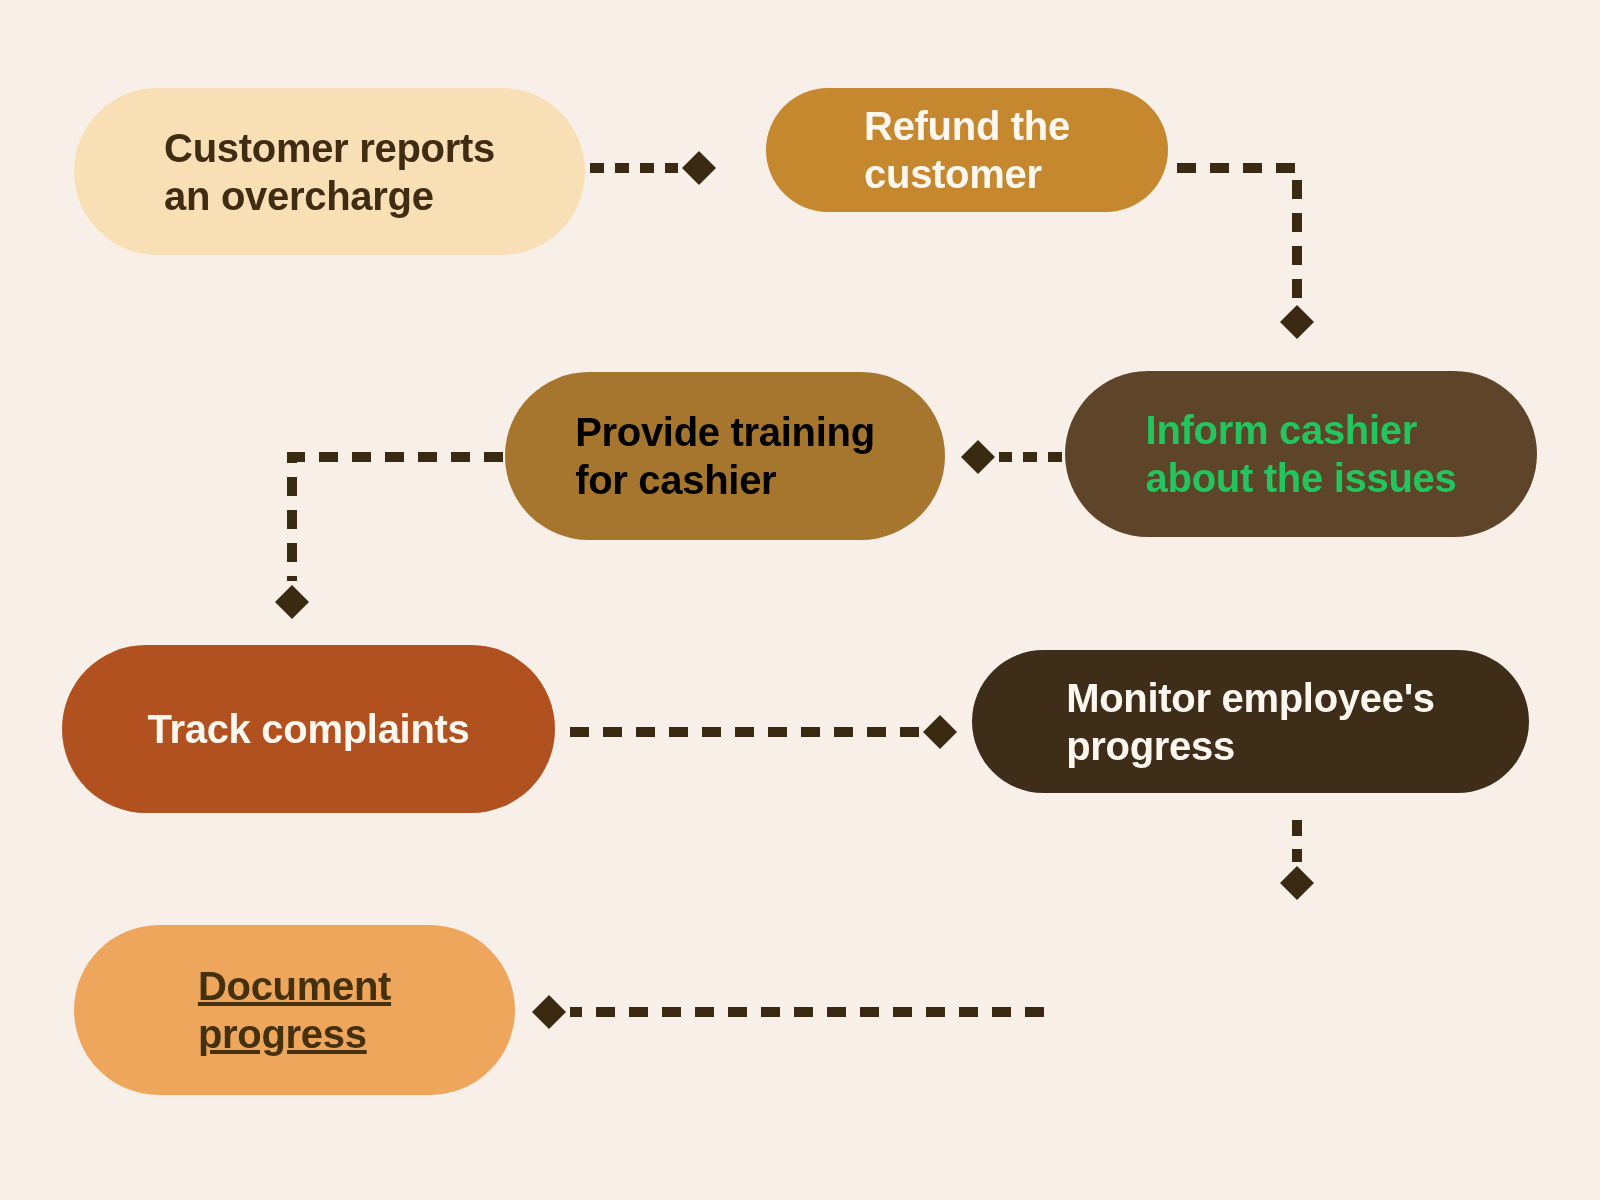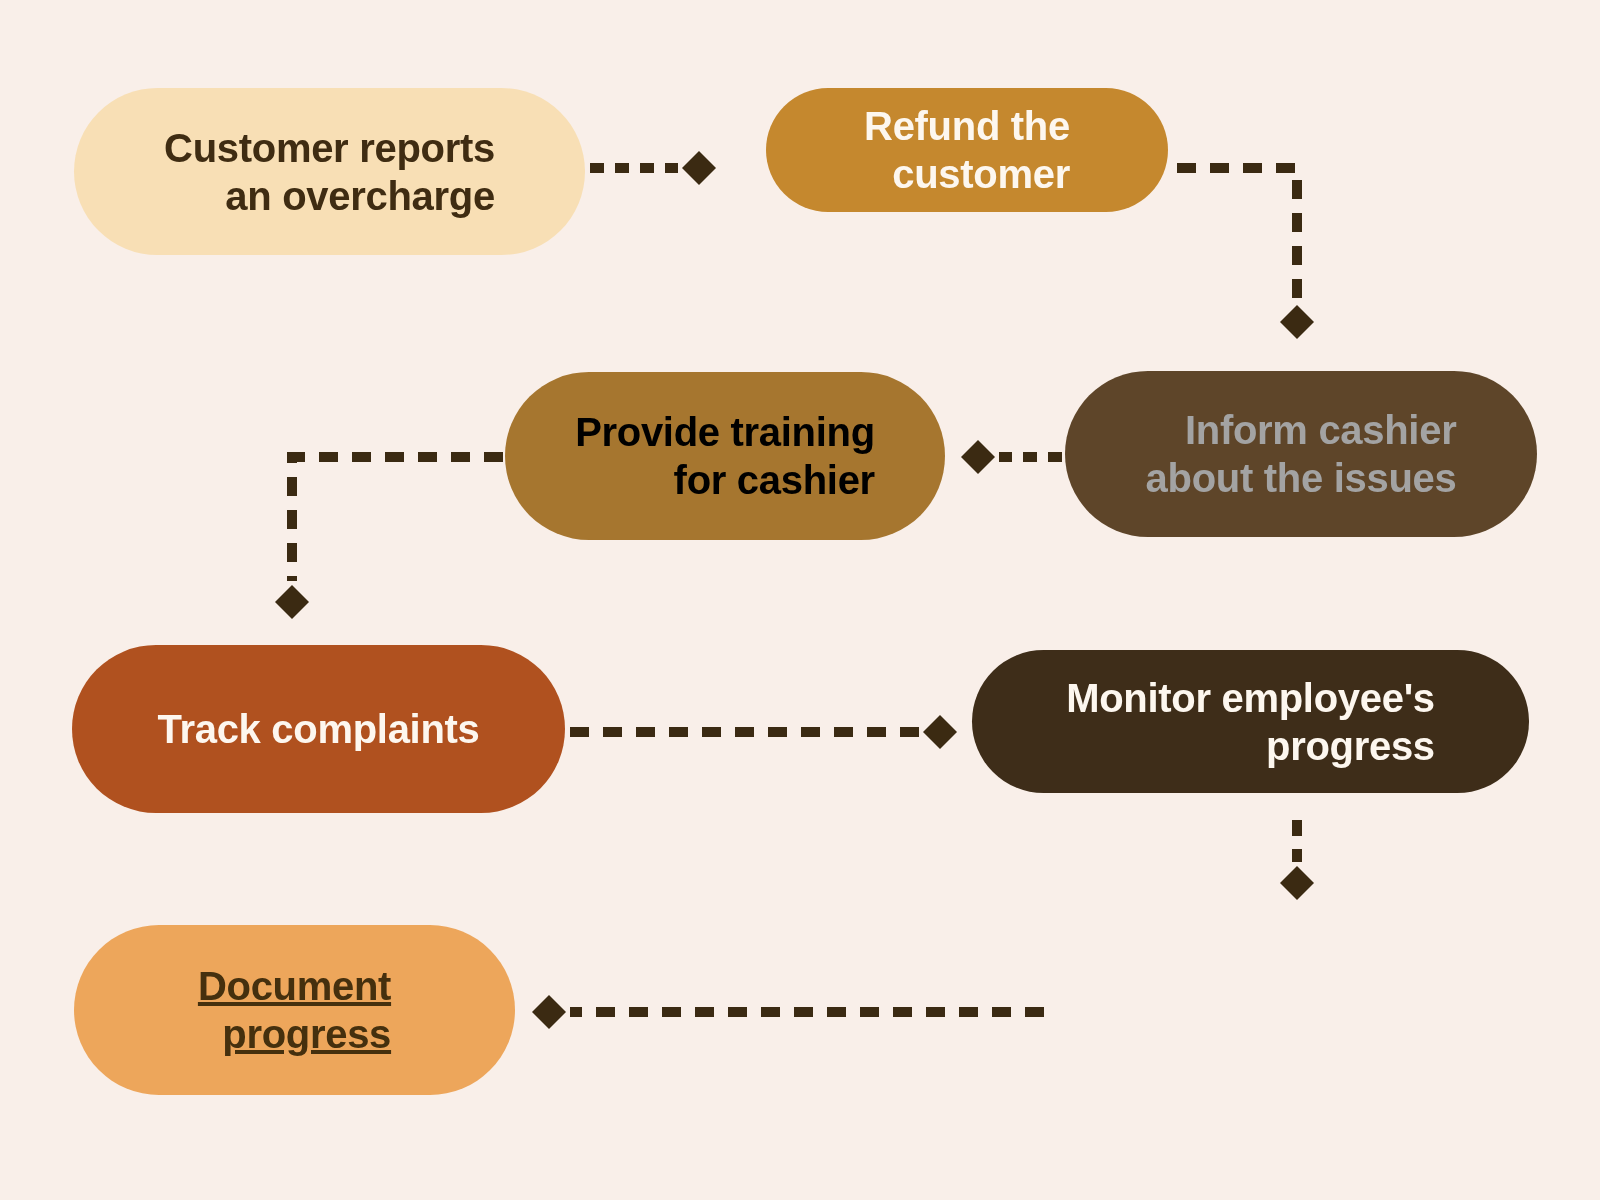--- a/index.html
+++ b/index.html
@@ -20,36 +20,36 @@
     top: 0;
     width: 1600px;
     height: 1200px;
     pointer-events: none;
   }
   .node {
     position: absolute;
     display: flex;
     align-items: center;
     justify-content: center;
-    text-align: right;
+    text-align: left;
     border-radius: 86px;
     font-weight: 700;
     font-size: 40px;
     line-height: 1.2;
     letter-spacing: -0.3px;
   }
   .node .label {
     white-space: pre-line;
     padding: 0 20px;
   }
   #n-customer  { left: 74px;   top: 88px;  width: 511px; height: 167px; }
   #n-refund    { left: 766px;  top: 88px;  width: 402px; height: 124px; }
   #n-provide   { left: 505px;  top: 372px; width: 440px; height: 168px; }
   #n-inform    { left: 1065px; top: 371px; width: 472px; height: 166px; }
-  #n-track     { left: 72px;   top: 645px; width: 493px; height: 168px; }
+  #n-track     { left: 62px;   top: 645px; width: 493px; height: 168px; }
   #n-monitor   { left: 972px;  top: 650px; width: 557px; height: 143px; }
   #n-document  { left: 74px;   top: 925px; width: 441px; height: 170px; text-decoration: underline; }
   #n-offer     { left: 1046px; top: 928px; width: 466px; height: 168px; }
 </style>
 </head>
 <body>
 
 <div class="canvas" style="background-color: rgb(249, 239, 233);">
 
   <svg class="connector-layer" viewBox="0 0 1600 1200">
@@ -99,21 +99,21 @@
   <div class="node" id="n-refund" style="background-color: rgb(197, 136, 46); color: rgb(253, 247, 239);">
     <span class="label">Refund the
 customer</span>
   </div>
 
   <div class="node" id="n-provide" style="background-color: rgb(166, 118, 47); color: #000000;">
     <span class="label">Provide training
 for cashier</span>
   </div>
 
-  <div class="node" id="n-inform" style="background-color: rgb(94, 69, 41); color: #a3a3a3;">
+  <div class="node" id="n-inform" style="background-color: rgb(94, 69, 41); color: #22c55e;">
     <span class="label">Inform cashier
 about the issues</span>
   </div>
 
   <div class="node" id="n-track" style="background-color: rgb(176, 81, 31); color: rgb(253, 247, 239);">
     <span class="label">Track complaints</span>
   </div>
 
   <div class="node" id="n-monitor" style="background-color: rgb(62, 45, 25); color: rgb(253, 247, 239);">
     <span class="label">Monitor employee's

